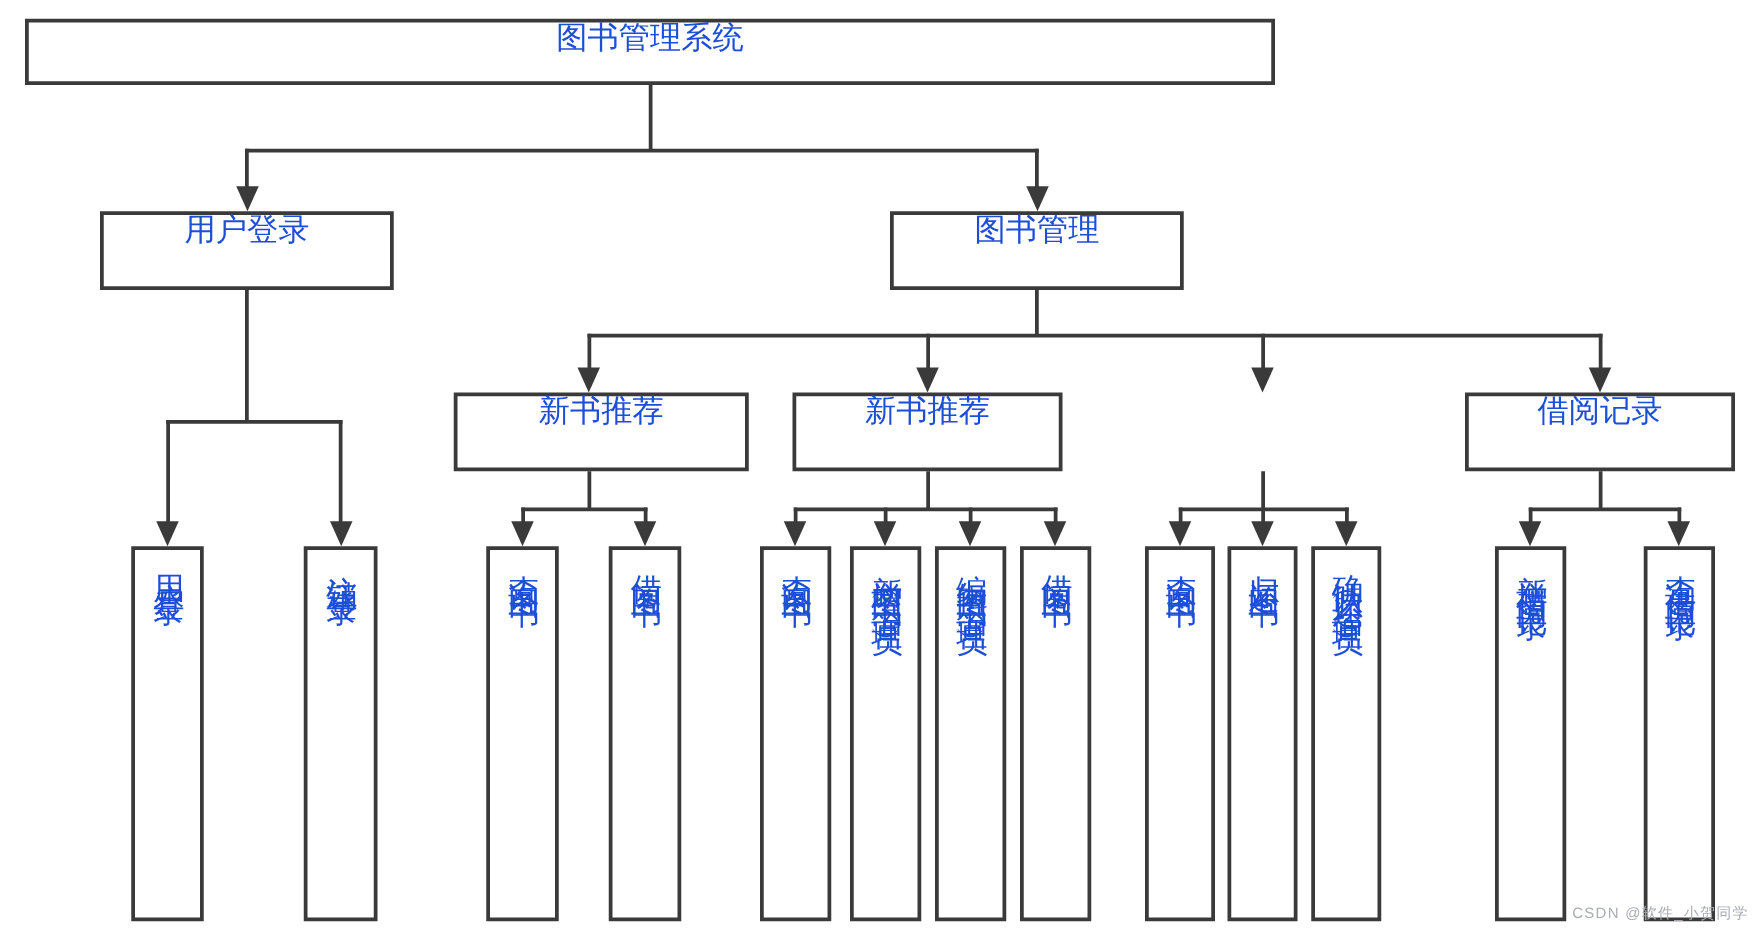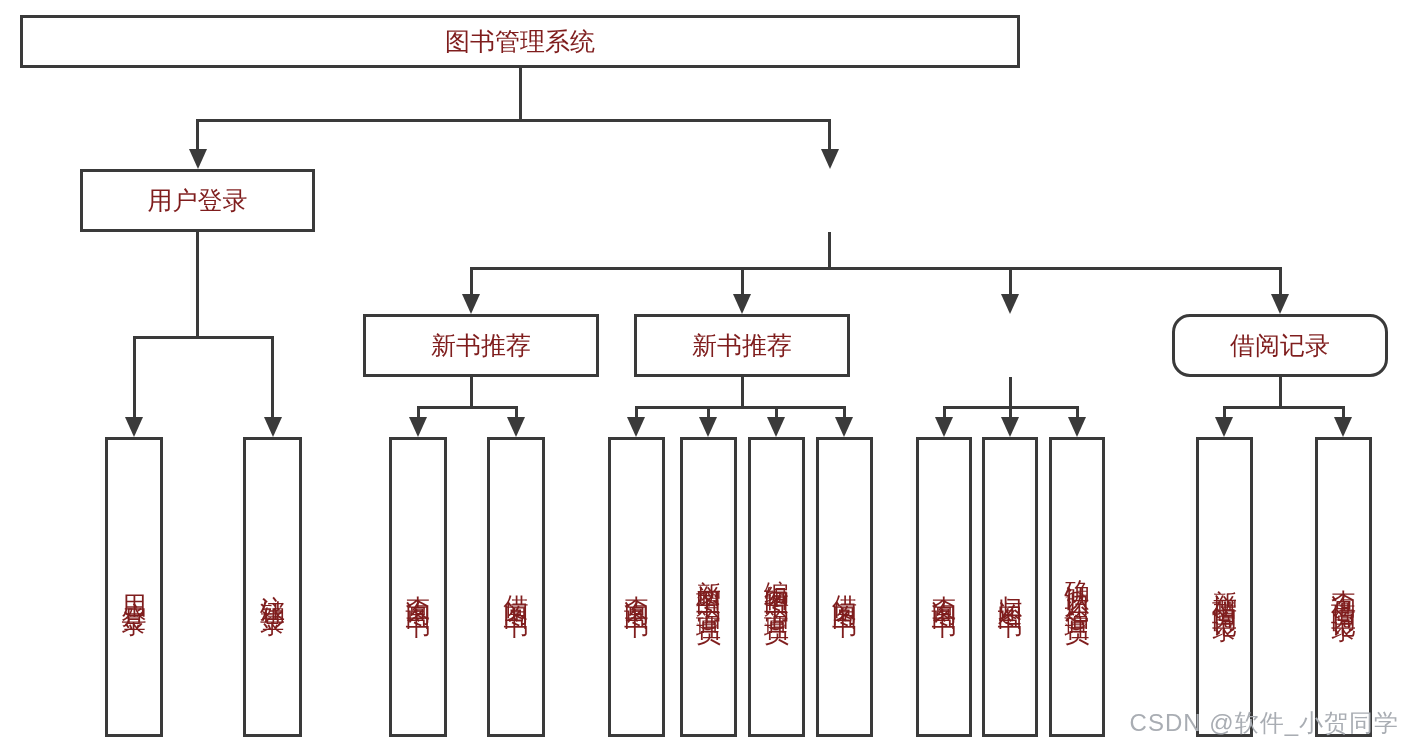--- a/index.html
+++ b/index.html
@@ -9,22 +9,22 @@
     background:#ffffff;
     font-family:"Liberation Sans","DejaVu Sans",sans-serif;
     overflow:hidden;
   }
   
   .node{
     position:absolute;
     box-sizing:border-box;
     border:3px solid #3a3a3a;
     background:#ffffff;
-    display:flex;align-items:center;justify-content:center;
-    color:#7f1d1d;
+    display:flex;justify-content:center;
+    color:#1d4ed8;
     font-size:25px;
     line-height:1;
   }
   .node .lbl{white-space:nowrap;}
   .node.v .lbl{
     writing-mode:vertical-lr;
     text-orientation:mixed;
     letter-spacing:6px;
     white-space:normal;
   }
@@ -34,34 +34,34 @@
   .arrow{
     position:absolute;width:0;height:0;
     border-left:9px solid transparent;
     border-right:9px solid transparent;
     border-top:20px solid #3a3a3a;
   }
   
   .watermark{
     position:absolute;
     right:6px;bottom:8px;
-    font-size:24px;
+    font-size:12px;
     color:#a9adb3;
     letter-spacing:1px;
     z-index:5;
     white-space:nowrap;
   }
   
   #root   {left:20px;  top:15px;  width:1000px;height:53px;}
   #nUser  {left:80px;  top:169px; width:235px; height:63px;}
   #nBook  {left:712px; top:169px; width:235px; height:63px;}
   #nNew   {left:363px; top:314px; width:236px; height:63px;}
   #nBorrow{left:634px; top:314px; width:216px; height:63px;}
   #nCur   {left:902px; top:314px; width:216px; height:63px;}
-  #nRec   {left:1172px;top:314px; width:216px; height:63px;border-radius:18px;}
+  #nRec   {left:1172px;top:314px; width:216px; height:63px;}
   .leaf{top:437px;height:300px;}
   #l1 {left:105px; width:58px;}
   #l2 {left:243px; width:59px;}
   #l3 {left:389px; width:58px;}
   #l4 {left:487px; width:58px;}
   #l5 {left:608px; width:57px;}
   #l6 {left:680px; width:57px;}
   #l7 {left:748px; width:57px;}
   #l8 {left:816px; width:57px;}
   #l9 {left:916px; width:56px;}
@@ -82,20 +82,23 @@
   <div class="vl" style="left:518.5px;top:68px;height:53px"></div>
   <div class="hl" style="left:196px;top:118.5px;width:635px"></div>
   <div class="vl" style="left:196px;top:118.5px;height:33px"></div>
   <div class="arrow" style="left:188.5px;top:149px"></div>
   <div class="vl" style="left:828px;top:118.5px;height:33px"></div>
   <div class="arrow" style="left:820.5px;top:149px"></div>
 
   <div class="node" id="nUser">
     <span class="lbl">用户登录</span>
   </div>
+  <div class="node" id="nBook">
+    <span class="lbl">图书管理</span>
+  </div>
 
   <div class="vl" style="left:196px;top:232px;height:106px"></div>
   <div class="hl" style="left:132.5px;top:335.5px;width:141.5px"></div>
   <div class="vl" style="left:132.5px;top:335.5px;height:83px"></div>
   <div class="arrow" style="left:125px;top:417px"></div>
   <div class="vl" style="left:271px;top:335.5px;height:83px"></div>
   <div class="arrow" style="left:263.5px;top:417px"></div>
 
   <div class="vl" style="left:828px;top:232px;height:37px"></div>
   <div class="hl" style="left:469.5px;top:266.5px;width:812px"></div>

